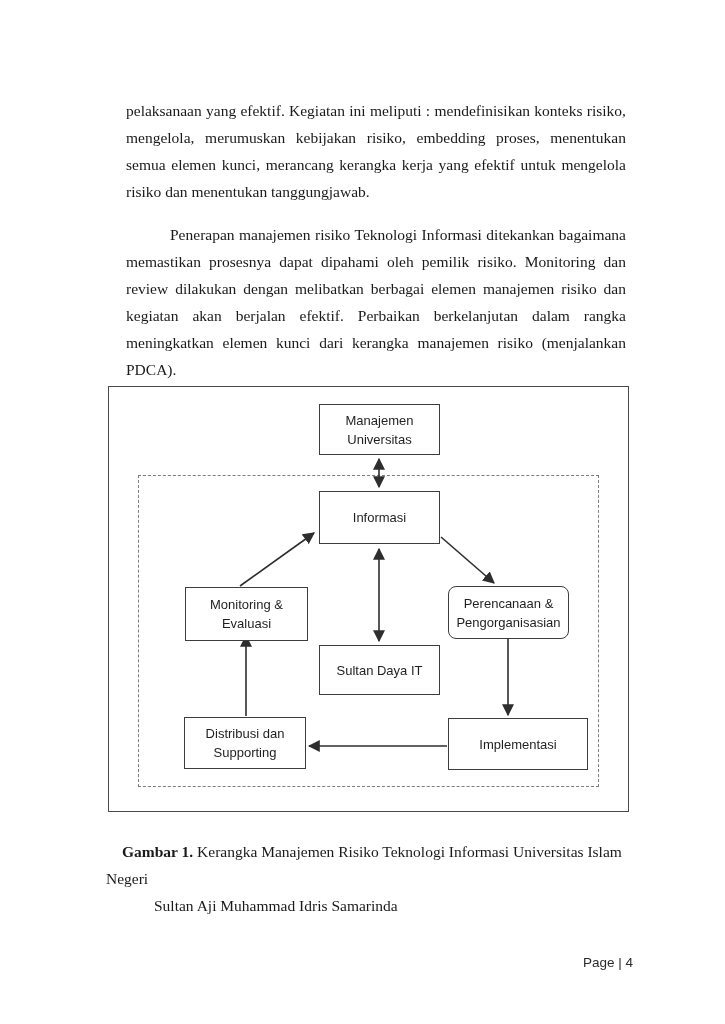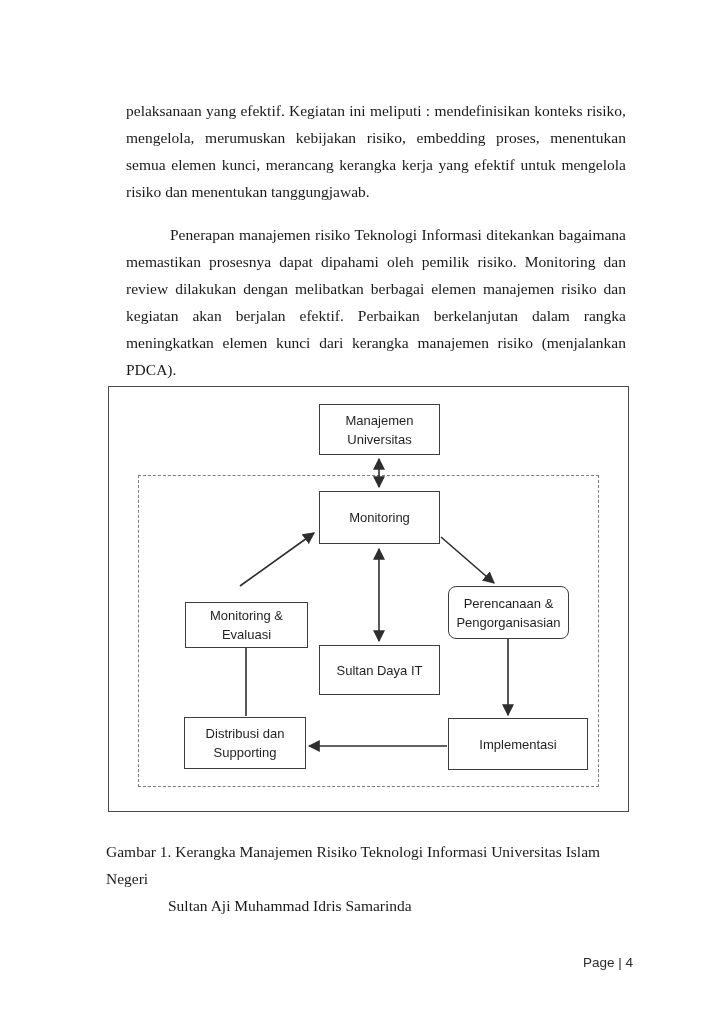--- a/index.html
+++ b/index.html
@@ -62,38 +62,38 @@
     justify-content: center;
     text-align: center;
     font-family: "Liberation Sans", sans-serif;
     font-size: 13px;
     line-height: 19px;
     color: #1f1f1f;
     padding: 2px 6px;
   }
   .n-manajemen    { left: 210px; top: 17px;  width: 121px; height: 51px; }
   .n-informasi    { left: 210px; top: 104px; width: 121px; height: 53px; }
-  .n-monitoring   { left: 76px;  top: 215px; width: 123px; height: 46px; }
+  .n-monitoring   { left: 76px;  top: 200px; width: 123px; height: 54px; }
   .n-perencanaan  { left: 339px; top: 199px; width: 121px; height: 53px; border-radius: 8px; }
   .n-sumber       { left: 210px; top: 258px; width: 121px; height: 50px; }
   .n-distribusi   { left: 75px;  top: 330px; width: 122px; height: 52px; }
   .n-implementasi { left: 339px; top: 331px; width: 140px; height: 52px; }
 
   
   .caption {
     position: absolute;
     left: 106px;
     top: 838px;
     width: 540px;
     font-size: 15.5px;
     line-height: 27px;
     color: #1a1a1a;
   }
-  .cap-label { font-weight: normal; }
-  .cap-line2 { margin-left: 62px; }
+  .cap-label { font-weight: bold; margin-left: 16px; }
+  .cap-line2 { margin-left: 48px; }
 
   
   .page-number {
     position: absolute;
     top: 955px;
     right: 92px;
     font-family: "Liberation Sans", sans-serif;
     font-size: 13.5px;
     color: #2b2b2b;
     text-align: center;
@@ -124,21 +124,21 @@
       <line x1="270" y1="72" x2="270" y2="100" stroke="#2e2e2e" stroke-width="1.6" marker-start="url(#ah-start)" marker-end="url(#ah-end)"></line>
       <line x1="270" y1="162" x2="270" y2="254" stroke="#2e2e2e" stroke-width="1.6" marker-start="url(#ah-start)" marker-end="url(#ah-end)"></line>
       <line x1="131" y1="199" x2="205" y2="146" stroke="#2e2e2e" stroke-width="1.6" marker-end="url(#ah-end)"></line>
       <line x1="332" y1="150" x2="385" y2="196" stroke="#2e2e2e" stroke-width="1.6" marker-end="url(#ah-end)"></line>
       <line x1="399" y1="252" x2="399" y2="328" stroke="#2e2e2e" stroke-width="1.6" marker-end="url(#ah-end)"></line>
       <line x1="338" y1="359" x2="200" y2="359" stroke="#2e2e2e" stroke-width="1.6" marker-end="url(#ah-end)"></line>
       <line x1="137" y1="329" x2="137" y2="249" stroke="#2e2e2e" stroke-width="1.6" marker-end="url(#ah-end)"></line>
     </svg>
 
     <div class="node n-manajemen">Manajemen Universitas</div>
-    <div class="node n-informasi">Monitoring</div>
+    <div class="node n-informasi">Informasi</div>
     <div class="node n-monitoring">Monitoring &amp; Evaluasi</div>
     <div class="node n-perencanaan">Perencanaan &amp; Pengorganisasian</div>
     <div class="node n-sumber">Sultan Daya IT</div>
     <div class="node n-distribusi">Distribusi dan Supporting</div>
     <div class="node n-implementasi">Implementasi</div>
   </div>
 
   <div class="caption">
     <div><span class="cap-label">Gambar 1.</span> <span>Kerangka Manajemen Risiko Teknologi Informasi Universitas Islam Negeri</span></div>
     <div class="cap-line2">Sultan Aji Muhammad Idris Samarinda</div>

